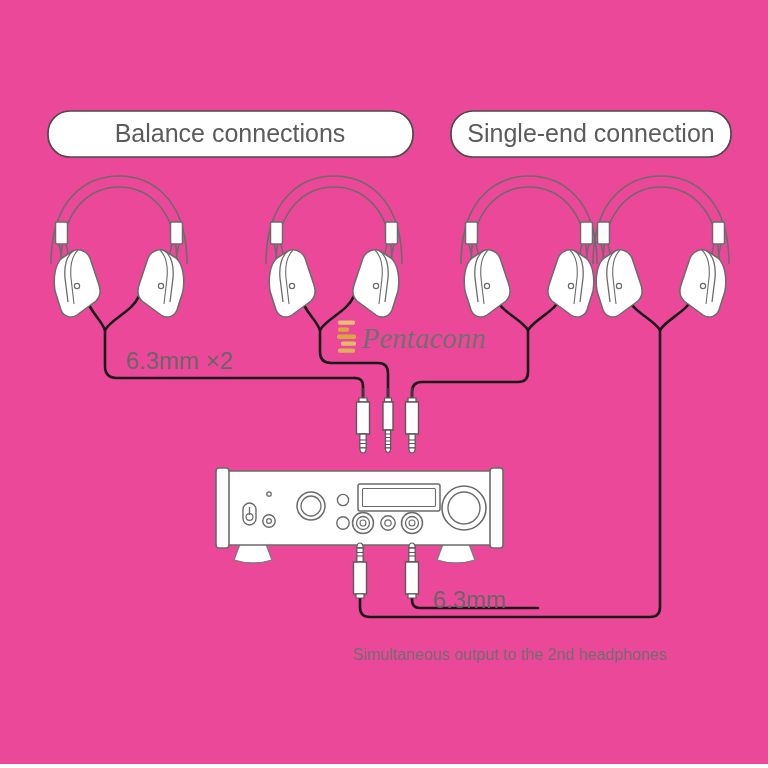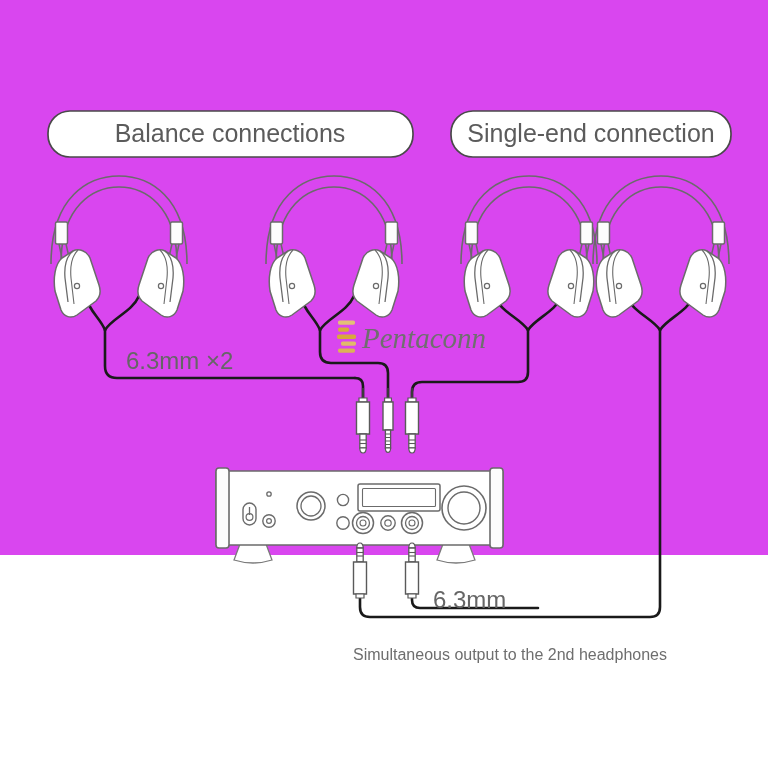--- a/index.html
+++ b/index.html
@@ -10,22 +10,22 @@
   }
   body {
     width: 768px;
     height: 768px;
     font-family: "Liberation Sans", sans-serif;
     overflow: hidden;
   }
   #stage {
     position: relative;
     width: 768px;
-    height: 555px;
-    background: #d946ef;
+    height: 764px;
+    background: #ec4899;
   }
   #diagram {
     position: absolute;
     left: 0;
     top: 0;
     width: 768px;
     height: 768px;
     display: block;
   }
   .lbl-box-text {

